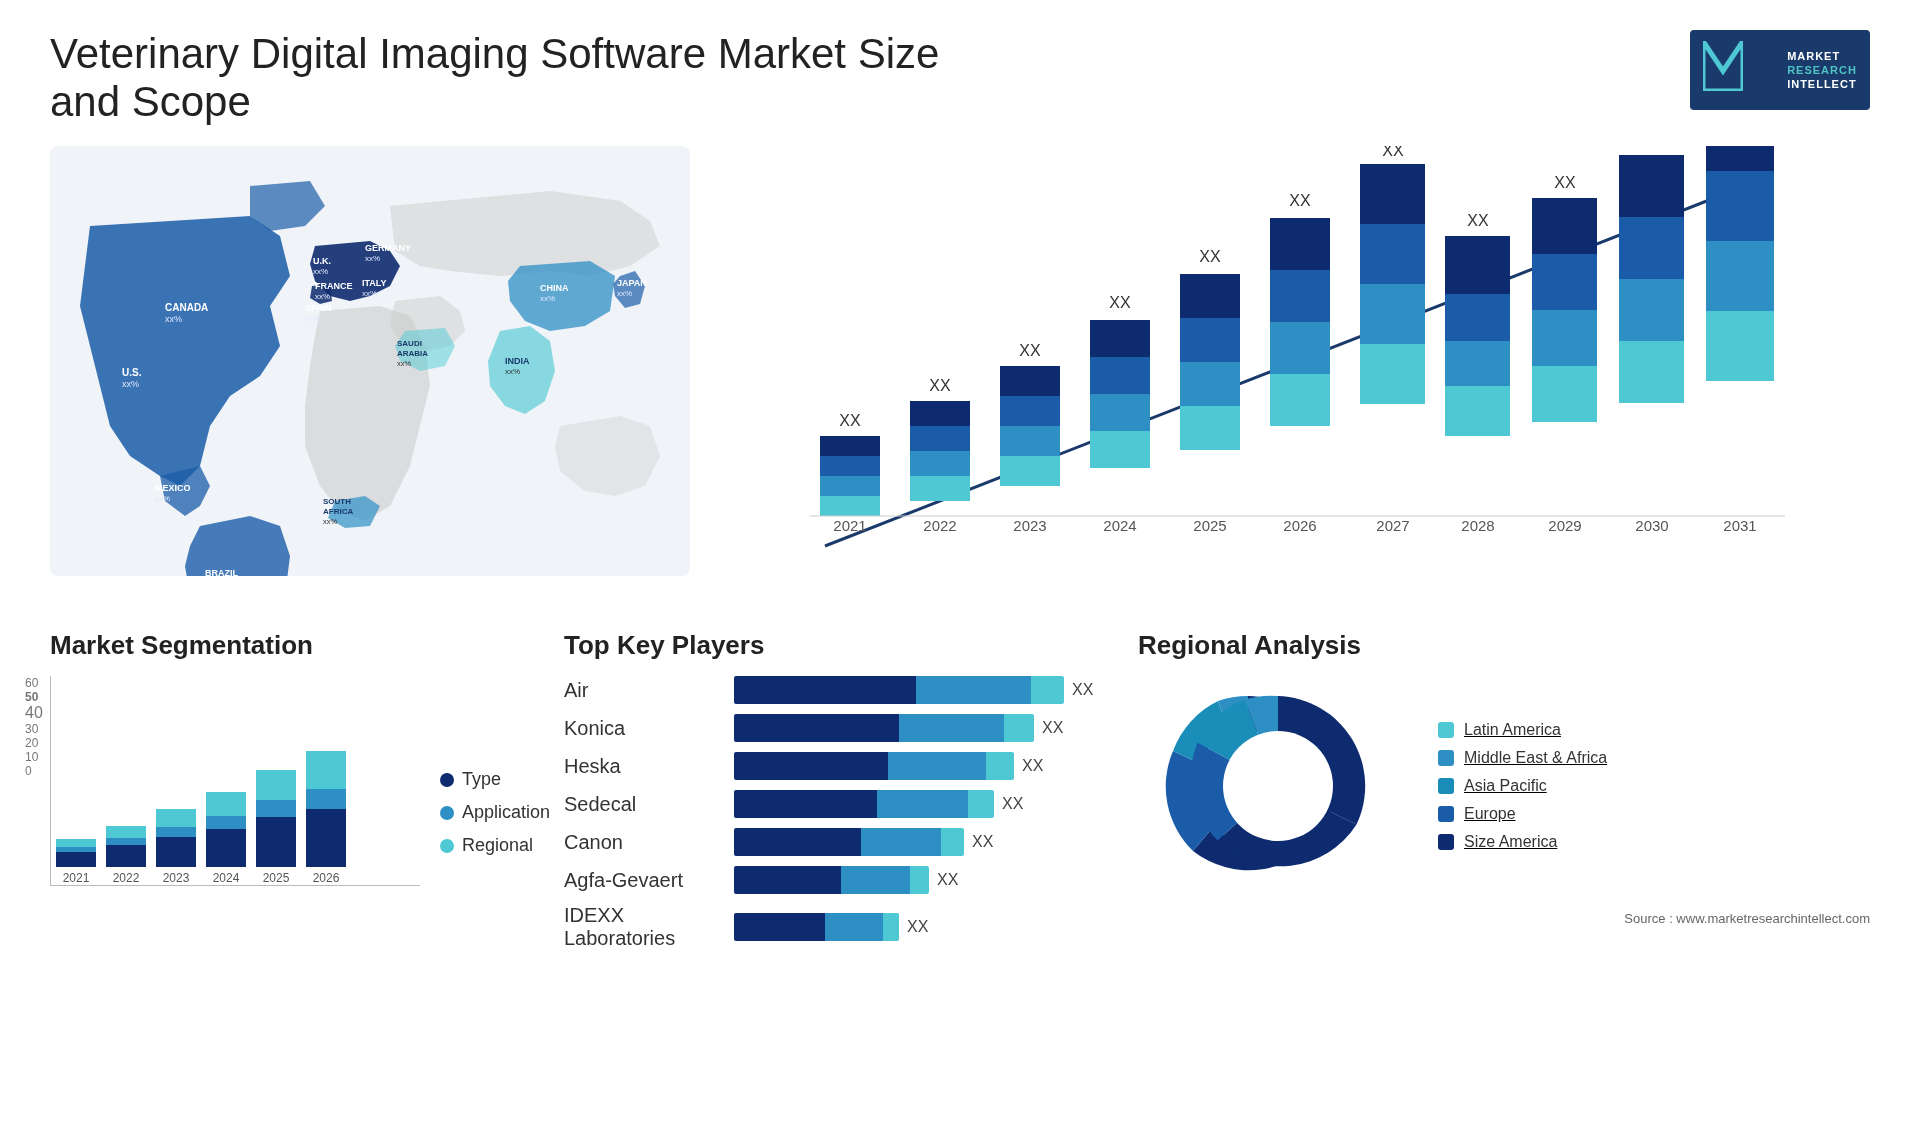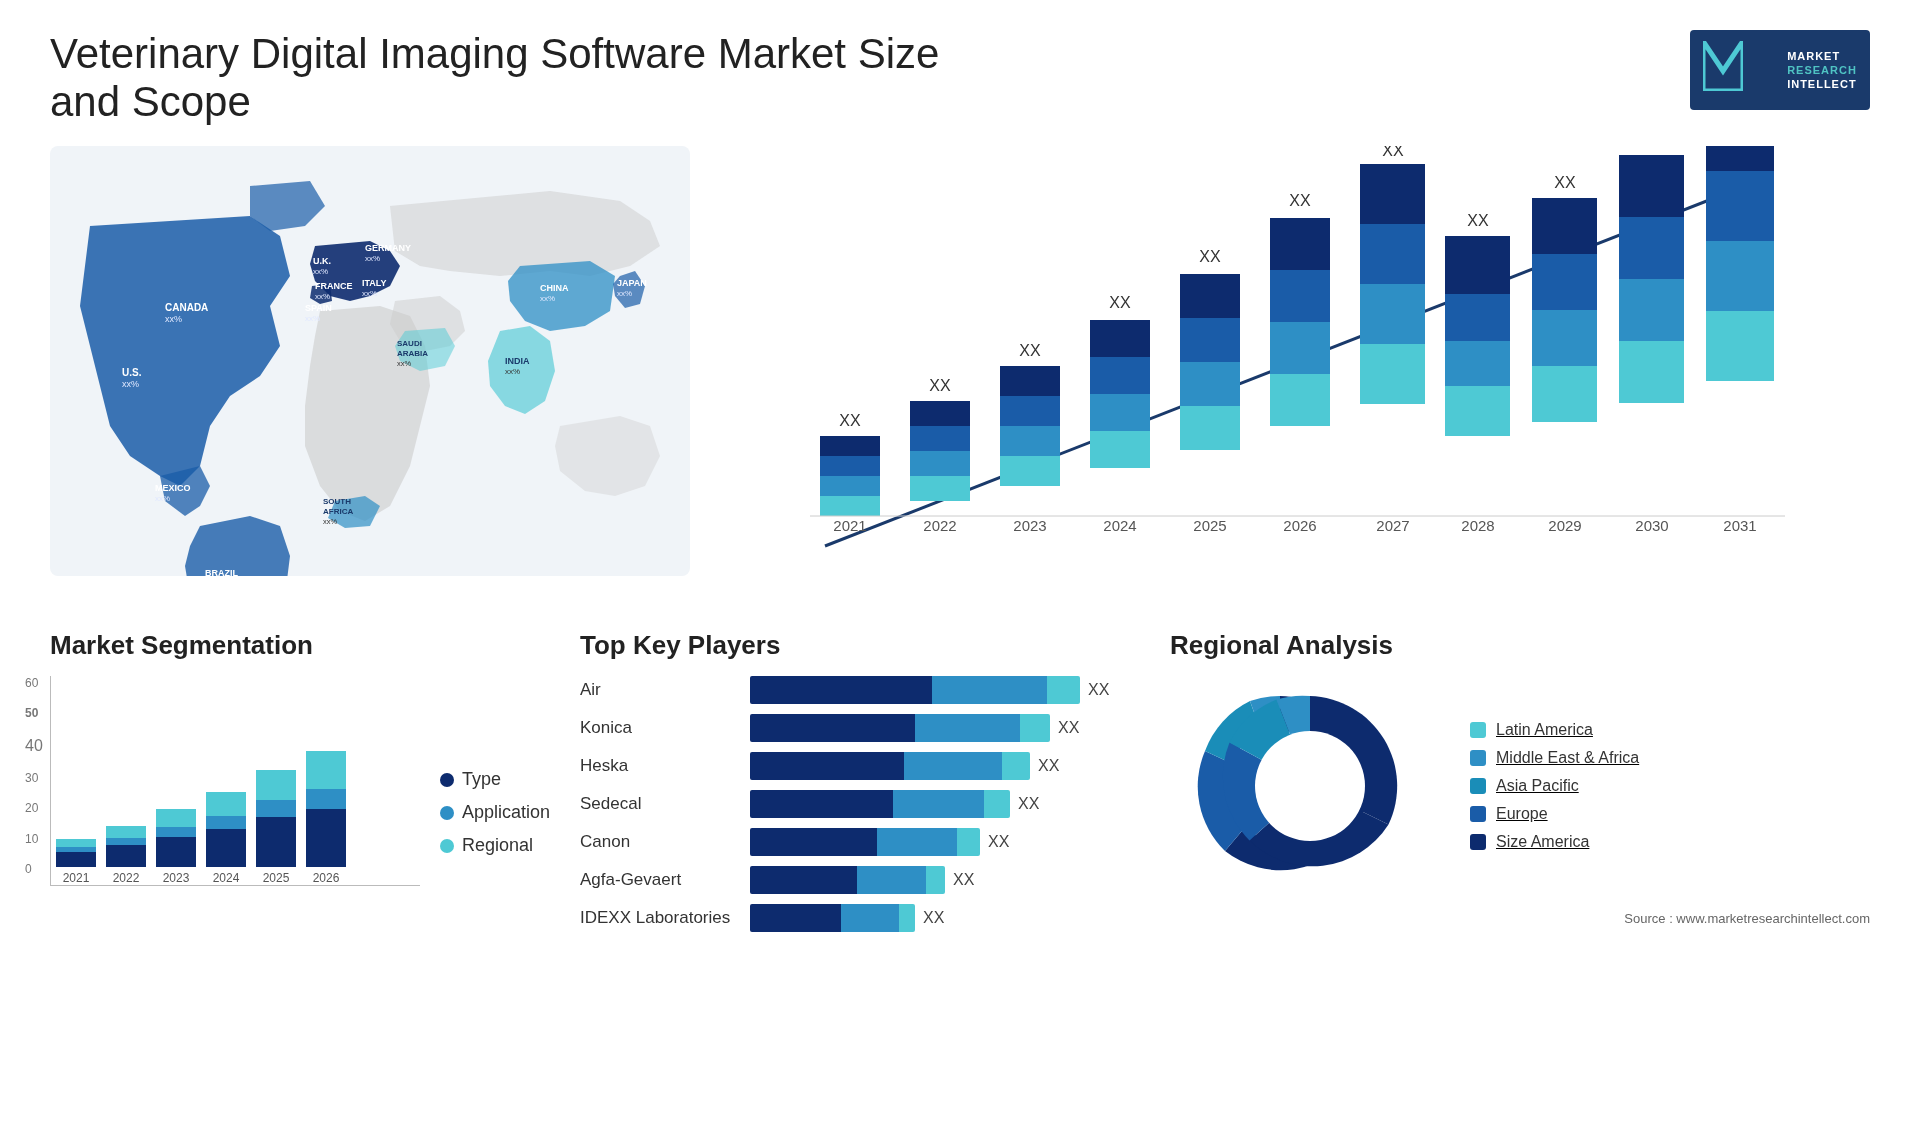--- a/index.html
+++ b/index.html
@@ -138,21 +138,21 @@
     }
 
     .player-row {
       display: flex;
       align-items: center;
       margin-bottom: 10px;
       gap: 10px;
     }
 
     .player-name {
-      font-size: 17px;
+      font-size: 20px;
       color: #333;
       width: 160px;
       flex-shrink: 0;
     }
 
     .player-bar-container {
       display: flex;
       align-items: center;
       gap: 8px;
       flex: 1;
@@ -405,28 +405,28 @@
         <rect x="941" y="25" width="68" height="70" fill="#1a5ca8"></rect>
         <rect x="941" y="-45" width="68" height="70" fill="#0d2b6e"></rect>
         <text x="975" y="0" font-family="Arial" font-size="20" font-weight="500" fill="#333" text-anchor="middle">XX</text>
         <text x="975" y="385" font-family="Arial" font-size="15" fill="#555" text-anchor="middle">2031</text>
 
         <line x1="45" y1="370" x2="1020" y2="370" stroke="#ccc" stroke-width="1"></line>
       </svg>
     </div>
   </div>
 
-  <div style="display:grid;grid-template-columns:500px 560px 1fr;gap:30px;margin-top:0px;">
+  <div style="display:grid;grid-template-columns:500px 560px 1fr;gap:14px;margin-top:0px;">
 
     <div class="segmentation-section">
       <h2 class="section-title">Market Segmentation</h2>
       <div style="display:flex;gap:20px;align-items:flex-end;">
         <div style="position:relative;flex:1;">
 
-          <div style="position:absolute;left:-25px;top:0;height:200px;display:flex;flex-direction:column;justify-content:space-between;">
+          <div style="position:absolute;left:-25px;top:0;height:200px;display:flex;flex-direction:column;">
             <span style="font-size:12px;color:#777;">60</span>
             <span style="font-size:12px;color:#777;font-weight:bold;">50</span>
             <span style="font-size:16px;color:#777;">40</span>
             <span style="font-size:12px;color:#777;">30</span>
             <span style="font-size:12px;color:#777;">20</span>
             <span style="font-size:12px;color:#777;">10</span>
             <span style="font-size:12px;color:#777;">0</span>
           </div>
           <div style="display:flex;align-items:flex-end;height:210px;gap:10px;border-left:1.5px solid #bbb;border-bottom:1.5px solid #bbb;padding:5px 5px 0 5px;">
 

